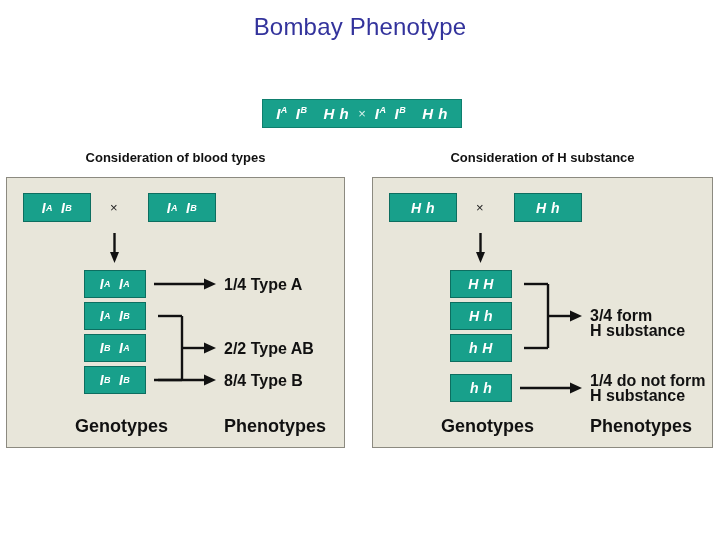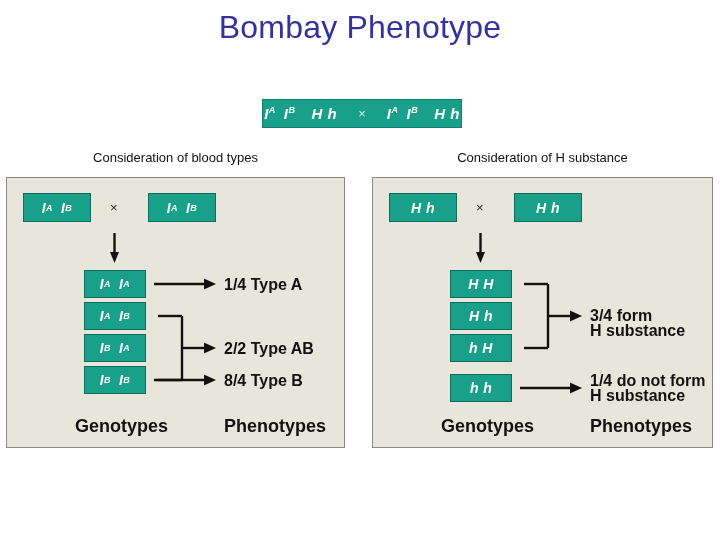--- a/index.html
+++ b/index.html
@@ -15,21 +15,21 @@
     font-family: "Liberation Sans", sans-serif;
   }
 
   
   .slide-title {
     position: absolute;
     left: 0;
     top: 8px;
     width: 720px;
     text-align: center;
-    font-size: 32px;
+    font-size: 24px;
     font-weight: 400;
     color: #33339c;
     letter-spacing: 0.2px;
     line-height: 38px;
   }
 
   
   .cross-banner {
     position: absolute;
     left: 262px;
@@ -37,21 +37,20 @@
     width: 200px;
     height: 29px;
     background: #18a08b;
     border: 1px solid #0f7f6e;
     box-sizing: border-box;
     display: flex;
     align-items: center;
     justify-content: center;
     color: #ffffff;
     white-space: nowrap;
-    gap: 12px;
   }
   .cross-banner .gt {
     font-style: italic;
     font-weight: bold;
     font-size: 15px;
     letter-spacing: 0.5px;
   }
   .cross-banner .times {
     font-size: 13px;
     font-style: normal;
@@ -65,21 +64,21 @@
     font-style: italic;
     font-weight: bold;
     vertical-align: super;
     line-height: 0;
   }
 
   
   .panel-heading {
     position: absolute;
     font-size: 13px;
-    font-weight: normal;
+    font-weight: bold;
     color: #111111;
     text-align: center;
     white-space: nowrap;
   }
   #heading-left  { left: 6px;   top: 150px; width: 339px; }
   #heading-right { left: 372px; top: 150px; width: 341px; }
 
   .panel {
     position: absolute;
     background: #e8e6da;

